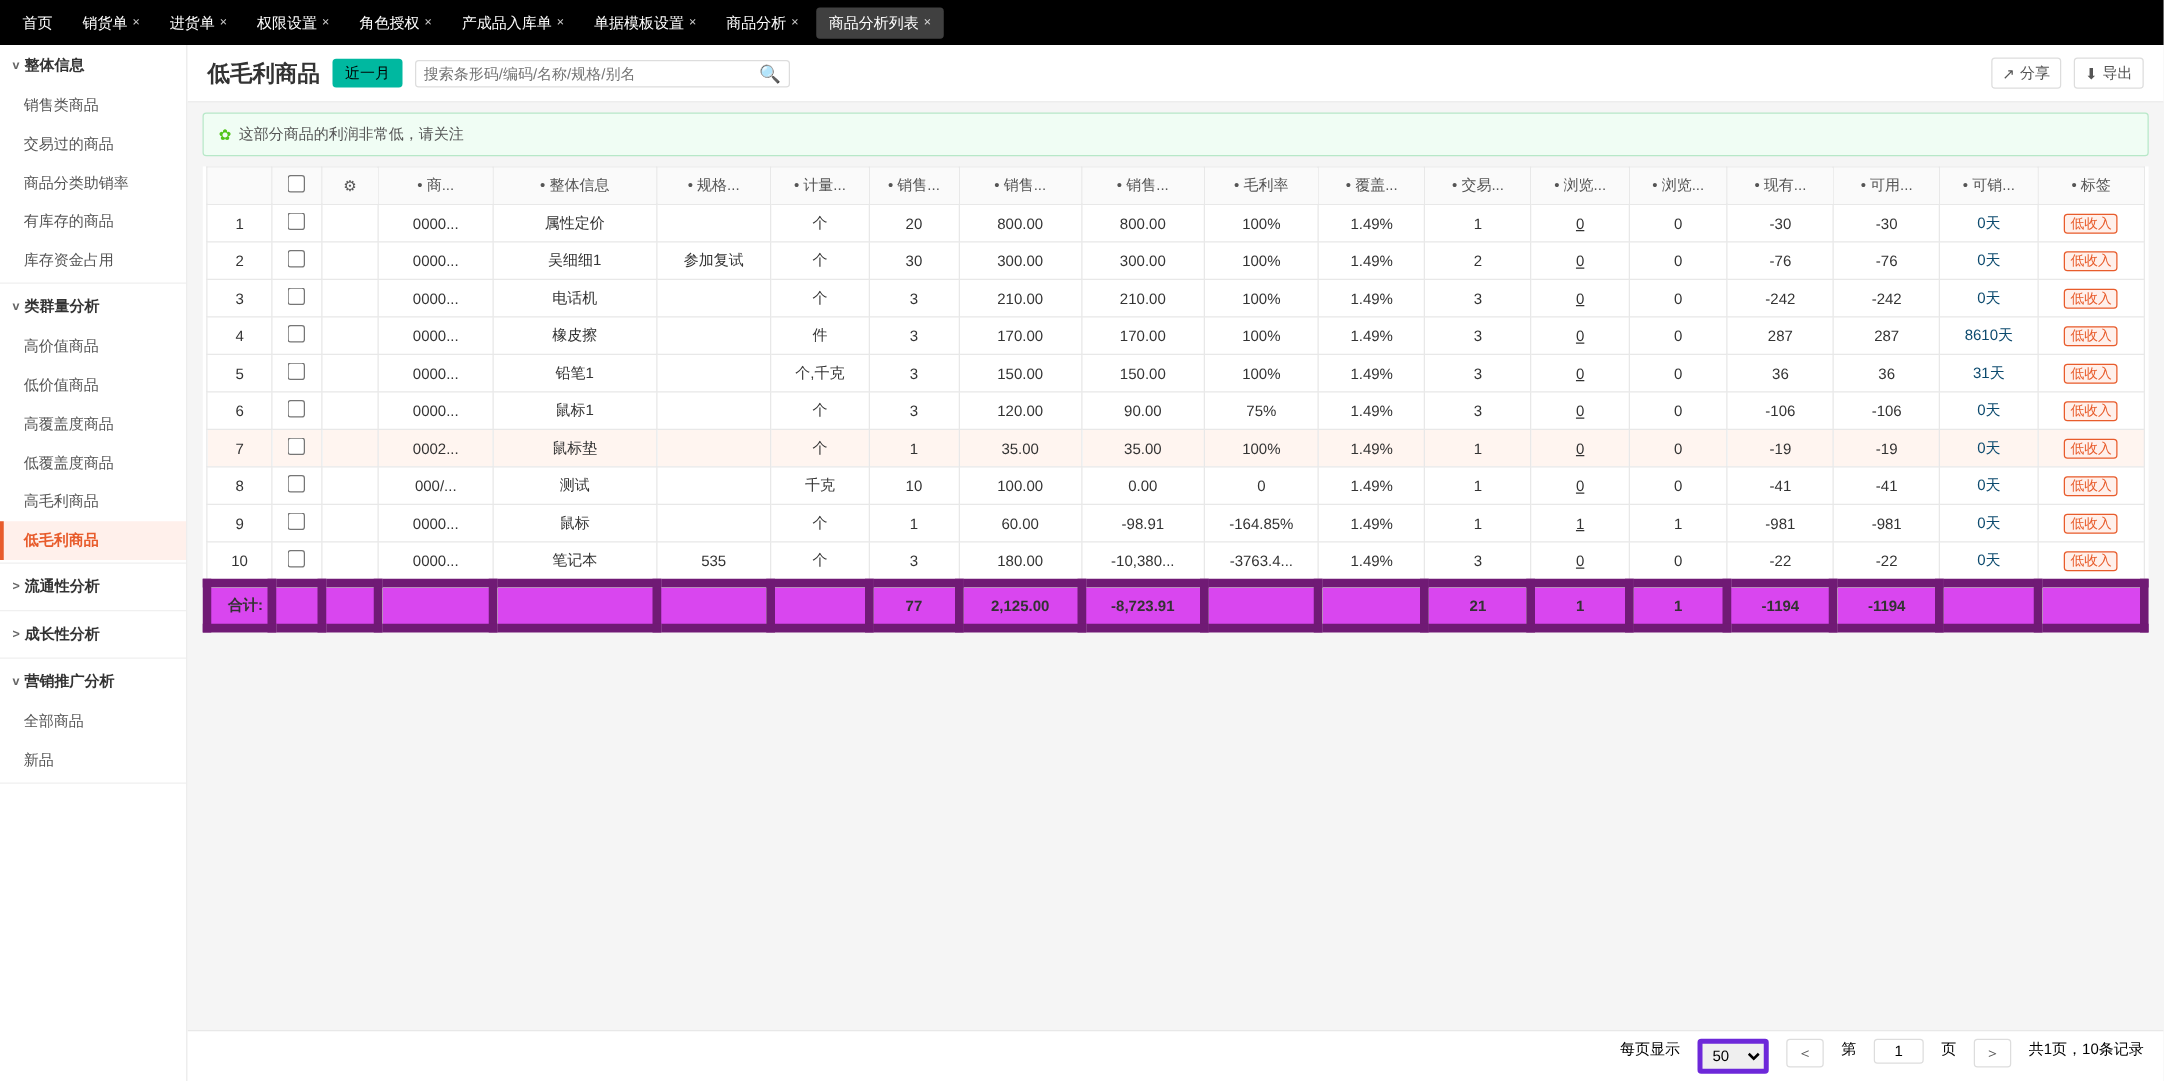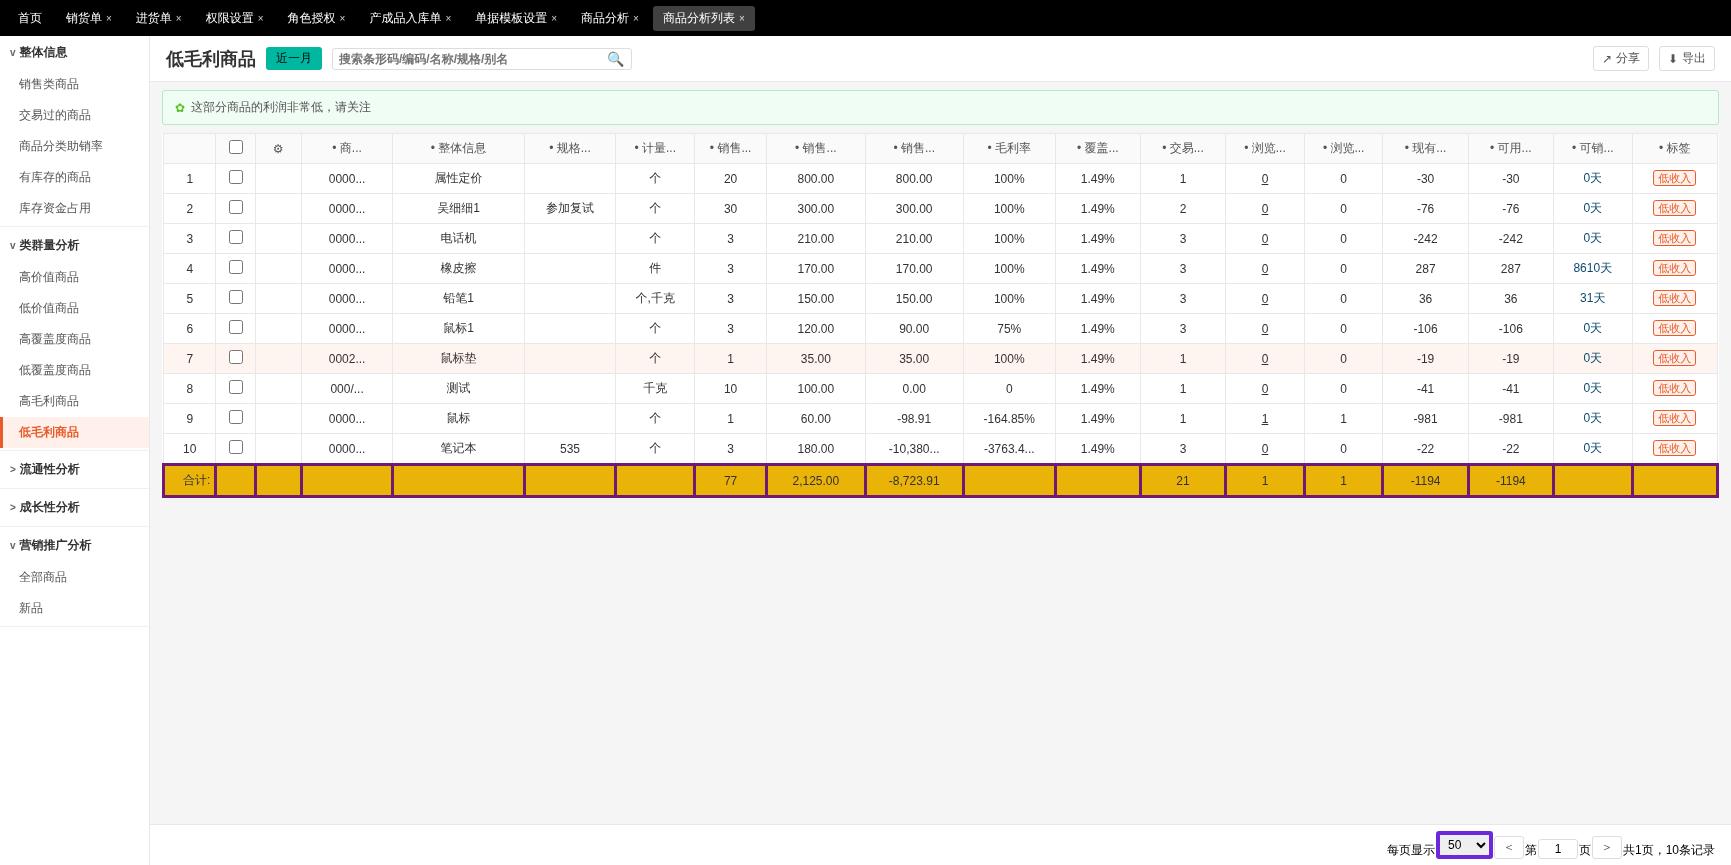--- a/index.html
+++ b/index.html
@@ -106,21 +106,20 @@
       background: #fff;
       flex: 1;
       max-width: 300px;
     }
     .search-box input {
       border: none;
       outline: none;
       font-size: 12px;
       color: #a16207;
       width: 100%;
-      font-weight: bold;
     }
     .search-icon { color: #00b8a0; font-size: 14px; }
     .header-actions {
       margin-left: auto;
       display: flex;
       gap: 10px;
     }
     .action-btn {
       display: flex;
       align-items: center;
@@ -195,23 +194,23 @@
       font-size: 11px;
     }
     .link-underline { text-decoration: underline; color: #333; cursor: pointer; }
 
     
     .pagination-bar {
       background: #fff;
       border-top: 1px solid #e8e8e8;
       padding: 6px 16px;
       display: flex;
-      align-items: flex-end;
+      align-items: flex-start;
       justify-content: flex-end;
-      gap: 1px;
+      gap: 14px;
     }
     .page-size-select {
       border: 4px solid #6d28d9;
       border-radius: 3px;
       padding: 2px 4px;
     }
     .page-btn {
       border: 1px solid #ddd;
       background: #fff;
       border-radius: 3px;
@@ -222,23 +221,23 @@
     .page-input {
       border: 1px solid #ddd;
       border-radius: 3px;
       padding: 2px 4px;
       width: 40px;
       text-align: center;
     }
 
     
     .total-table-row td {
-      background: #eab308;
-      font-weight: normal;
-      border: 3px solid #701a75;
+      background: #d946ef;
+      font-weight: bold;
+      border: 7px solid #701a75;
     }
 
     .checkbox {
       width: 14px;
       height: 14px;
       cursor: pointer;
     }
   </style>
 </head>
 <body>

